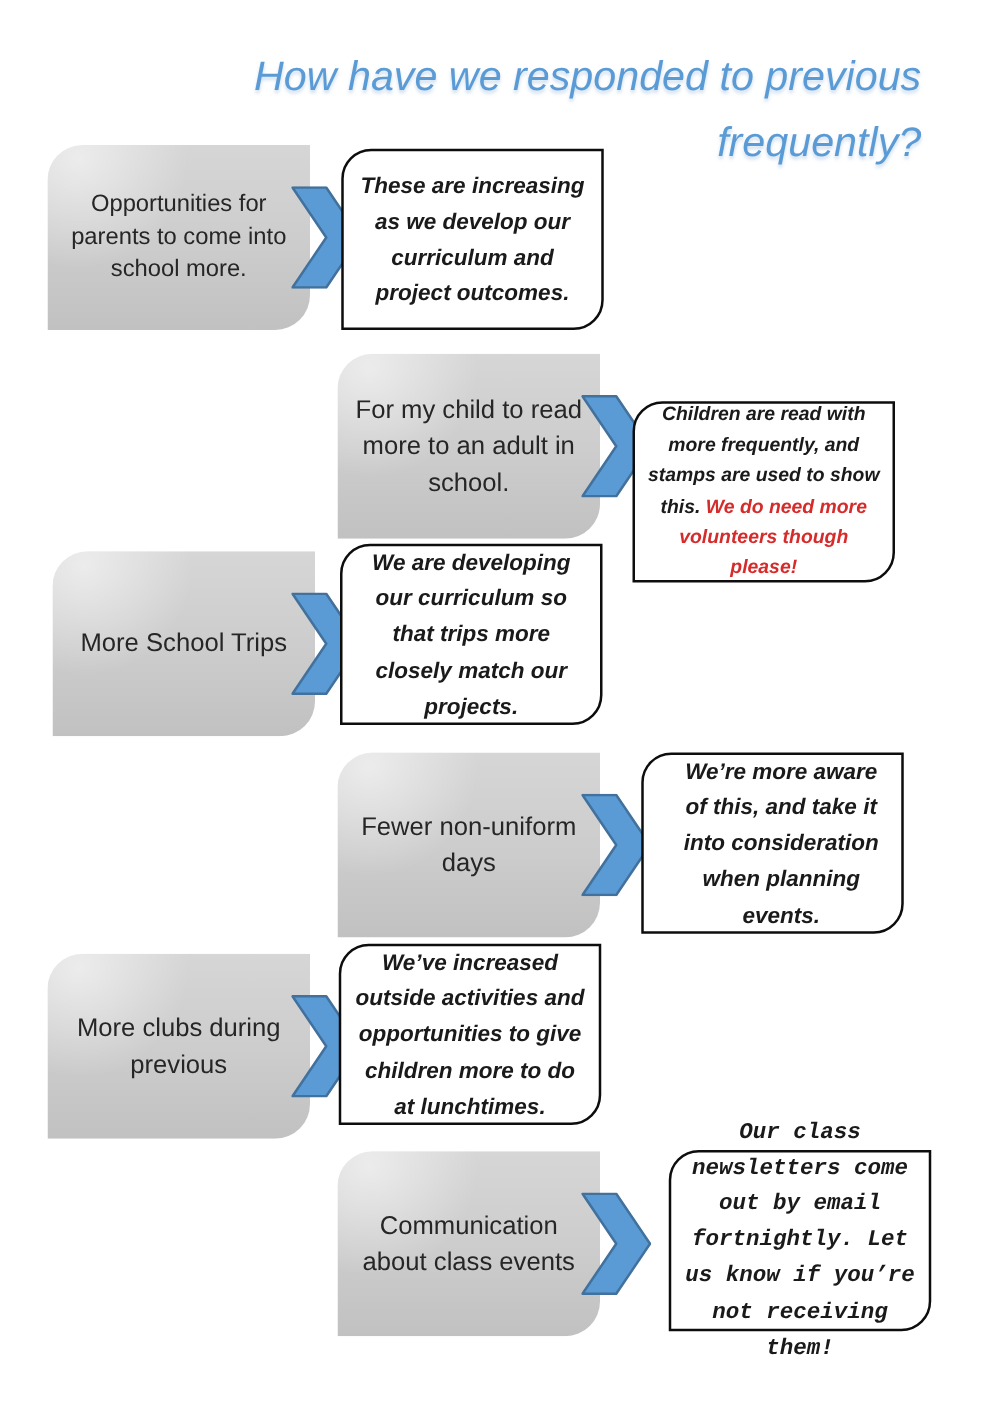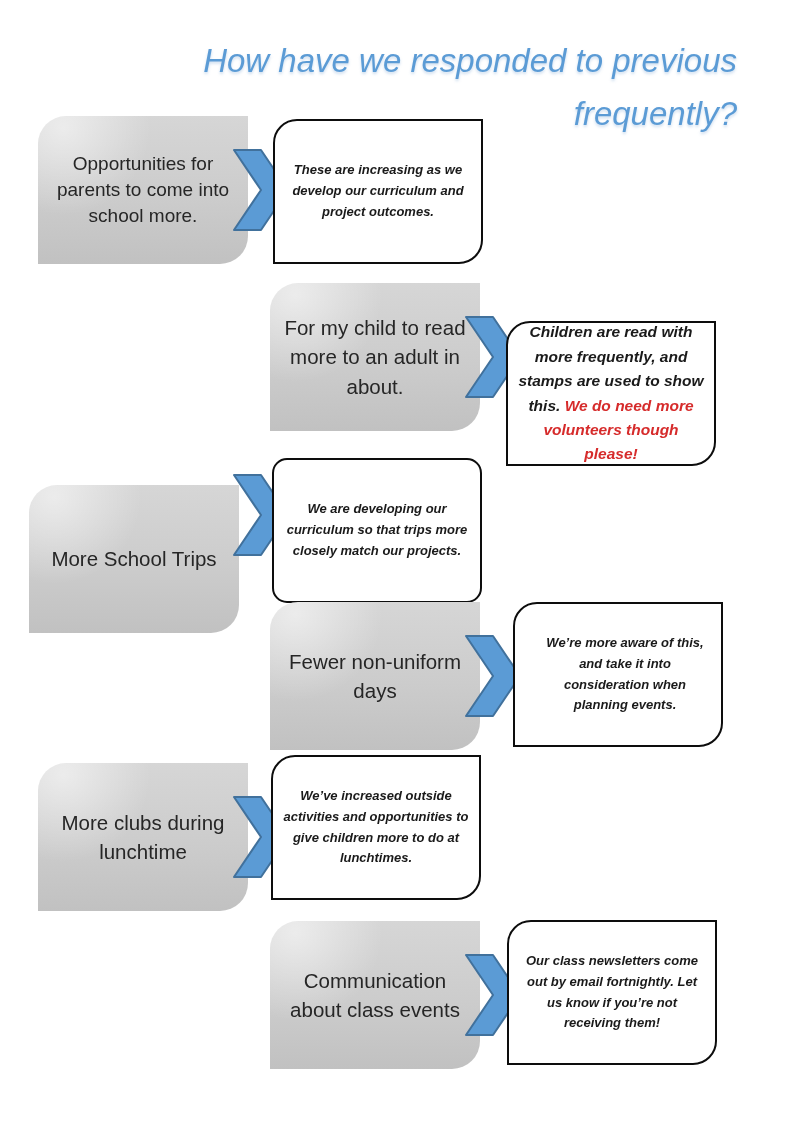--- a/index.html
+++ b/index.html
@@ -65,54 +65,54 @@
     align-items: center;
     justify-content: center;
     text-align: center;
     box-sizing: border-box;
     padding: 6px 10px;
   }
   .white-text {
     color: #1a1a1a;
     font-style: italic;
     font-weight: bold;
-    font-size: 13px;
+    font-size: 18px;
     line-height: 1.6;
   }
   .white-box.smalltext .white-text { font-size: 15.5px; line-height: 1.58; }
   .red-text { color: #d62b2b; }
 
   
   .arrow {
     position: absolute;
     width: 56px;
     height: 82px;
   }
 
   
   .g1 { left: 38px;  top: 116px; }
   .g2 { left: 270px; top: 283px; }
-  .g3 { left: 29px;  top: 441px; margin-top: 44px; }
+  .g3 { left: 42px;  top: 441px; }
   .g4 { left: 270px; top: 602px; }
   .g5 { left: 38px;  top: 763px; }
   .g6 { left: 270px; top: 921px; }
 
   .a1 { left: 233px; top: 149px; }
   .a2 { left: 465px; top: 316px; }
   .a3 { left: 233px; top: 474px; }
   .a4 { left: 465px; top: 635px; }
   .a5 { left: 233px; top: 796px; }
   .a6 { left: 465px; top: 954px; }
 
   .w1 { left: 273px; top: 119px; }
   .w2 { left: 506px; top: 283px; margin-top: 38px; }
-  .w3 { left: 272px; top: 458px; border-radius: 15px; }
+  .w3 { left: 272px; top: 435px; }
   .w4 { left: 513px; top: 602px; padding-left: 24px; }
   .w5 { left: 271px; top: 723px; margin-top: 32px; }
-  .w6 { left: 507px; top: 920px; }
+  .w6 { left: 535px; top: 920px; font-family: Liberation Mono, monospace; }
 </style>
 </head>
 <body>
 
 <div class="page">
 
   <header class="title">
     <div>How have we responded to previous</div>
     <div>frequently?</div>
   </header>
@@ -123,21 +123,21 @@
   <svg class="arrow a1" viewBox="0 0 56 82">
     <polygon points="1,1 28,1 55,41 28,81 1,81 28,41" fill="#5b9bd5" stroke="#41719c" stroke-width="2" stroke-linejoin="round"></polygon>
   </svg>
   <div class="white-box w1">
     <div class="white-text">
       <span>These are increasing as we develop our curriculum and project outcomes.</span><span class="red-text"></span>
     </div>
   </div>
 
   <div class="gray-box g2">
-    <div class="gray-label">For my child to read more to an adult in about.</div>
+    <div class="gray-label">For my child to read more to an adult in school.</div>
   </div>
   <svg class="arrow a2" viewBox="0 0 56 82">
     <polygon points="1,1 28,1 55,41 28,81 1,81 28,41" fill="#5b9bd5" stroke="#41719c" stroke-width="2" stroke-linejoin="round"></polygon>
   </svg>
   <div class="white-box smalltext w2">
     <div class="white-text">
       <span>Children are read with more frequently, and stamps are used to show this. </span><span class="red-text">We do need more volunteers though please!</span>
     </div>
   </div>
 
@@ -159,21 +159,21 @@
   <svg class="arrow a4" viewBox="0 0 56 82">
     <polygon points="1,1 28,1 55,41 28,81 1,81 28,41" fill="#5b9bd5" stroke="#41719c" stroke-width="2" stroke-linejoin="round"></polygon>
   </svg>
   <div class="white-box w4">
     <div class="white-text">
       <span>We’re more aware of this, and take it into consideration when planning events.</span><span class="red-text"></span>
     </div>
   </div>
 
   <div class="gray-box g5">
-    <div class="gray-label">More clubs during lunchtime</div>
+    <div class="gray-label">More clubs during previous</div>
   </div>
   <svg class="arrow a5" viewBox="0 0 56 82">
     <polygon points="1,1 28,1 55,41 28,81 1,81 28,41" fill="#5b9bd5" stroke="#41719c" stroke-width="2" stroke-linejoin="round"></polygon>
   </svg>
   <div class="white-box w5">
     <div class="white-text">
       <span>We’ve increased outside activities and opportunities to give children more to do at lunchtimes.</span><span class="red-text"></span>
     </div>
   </div>
 

